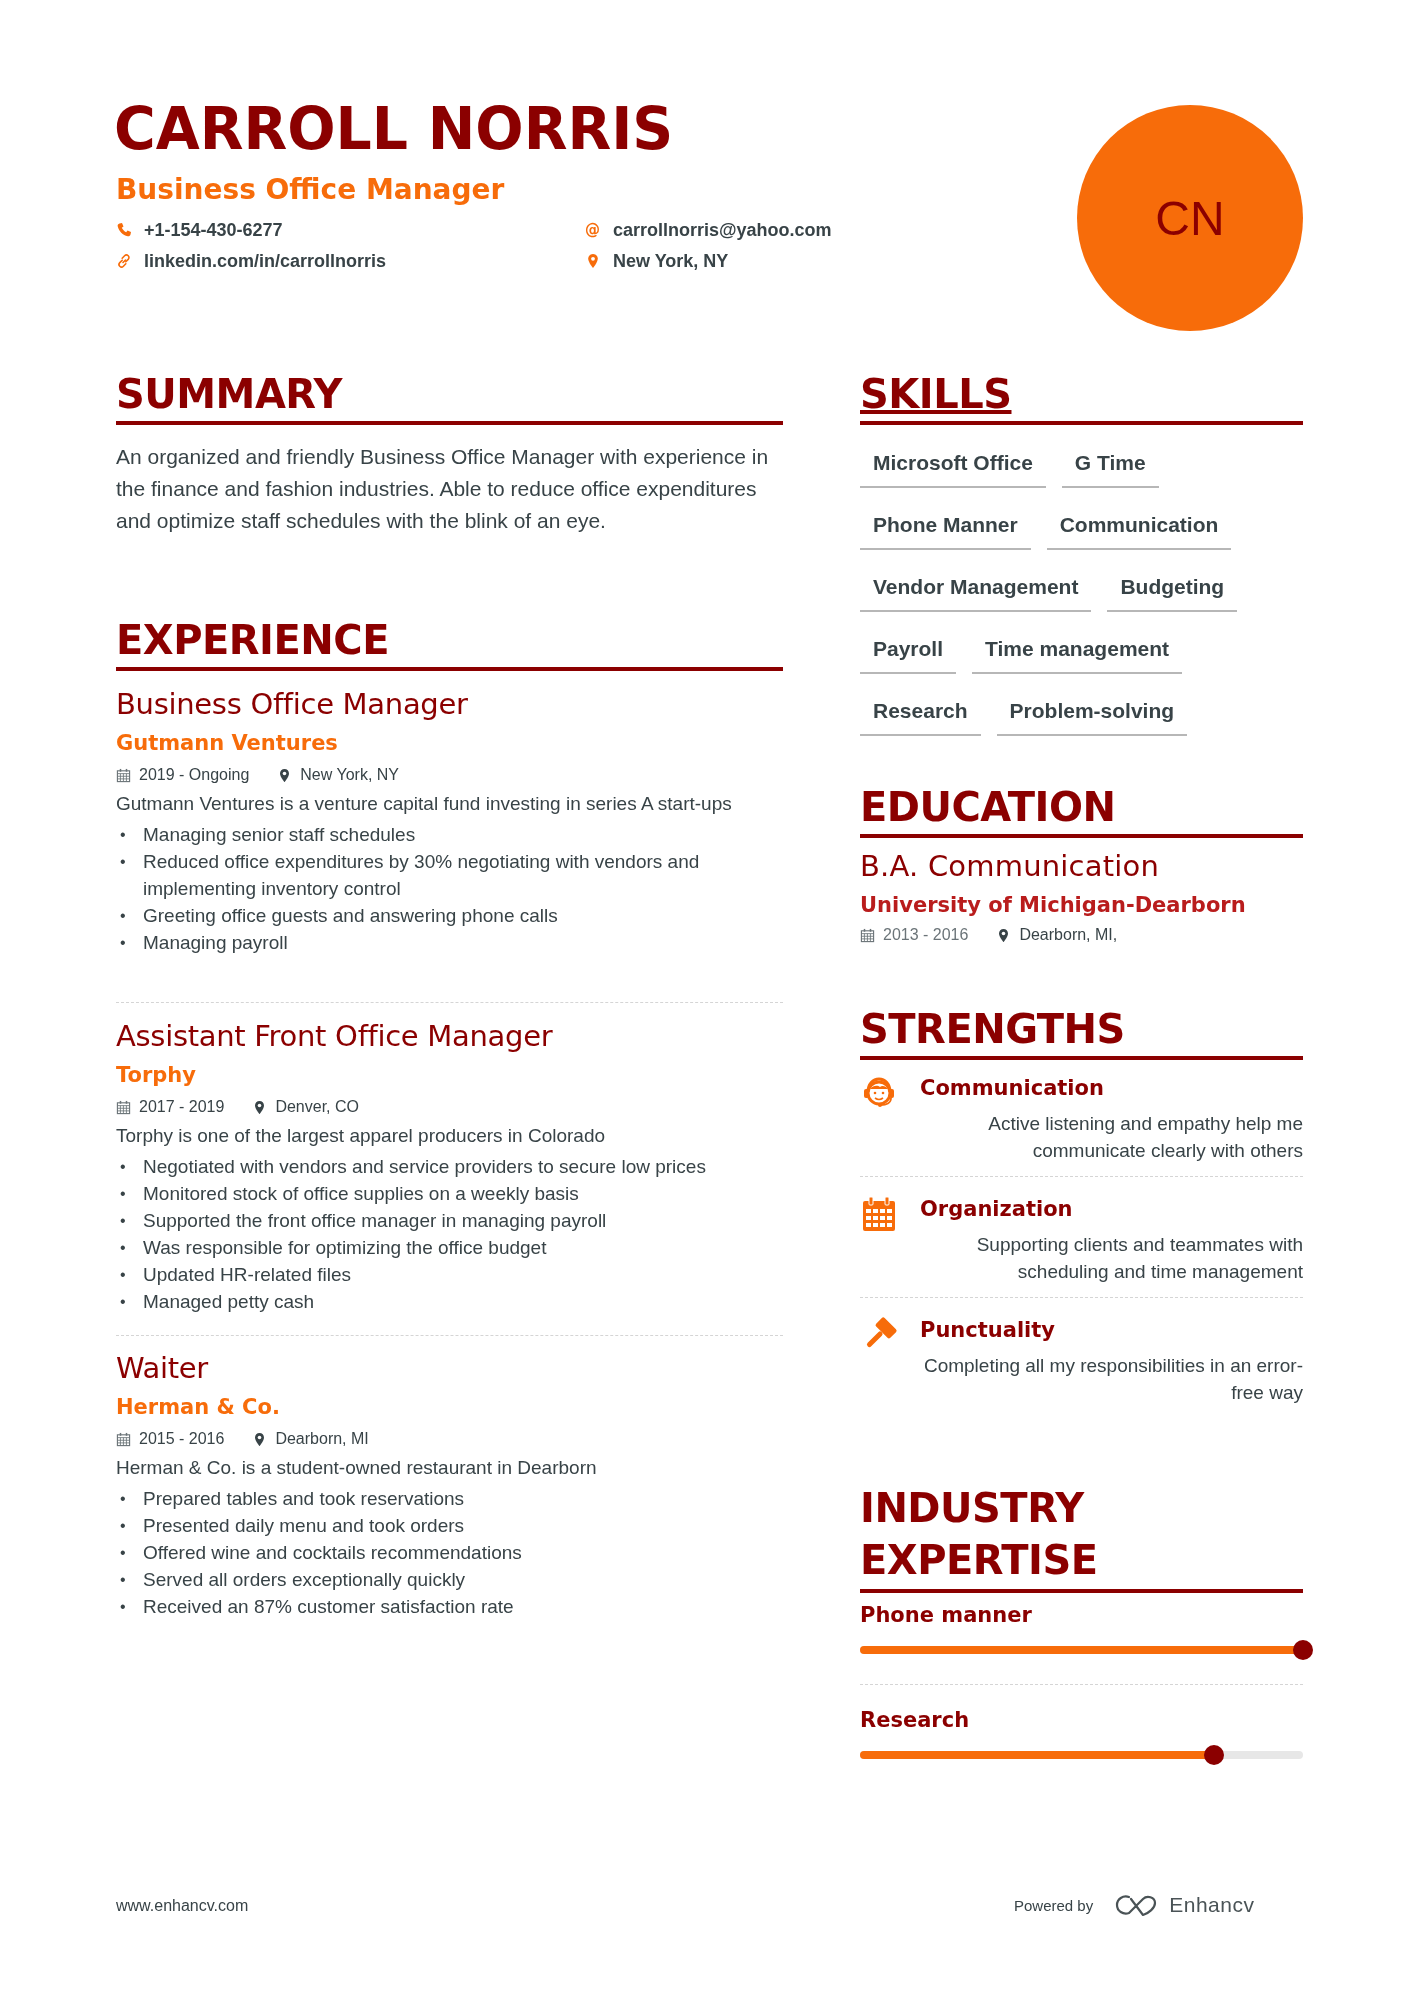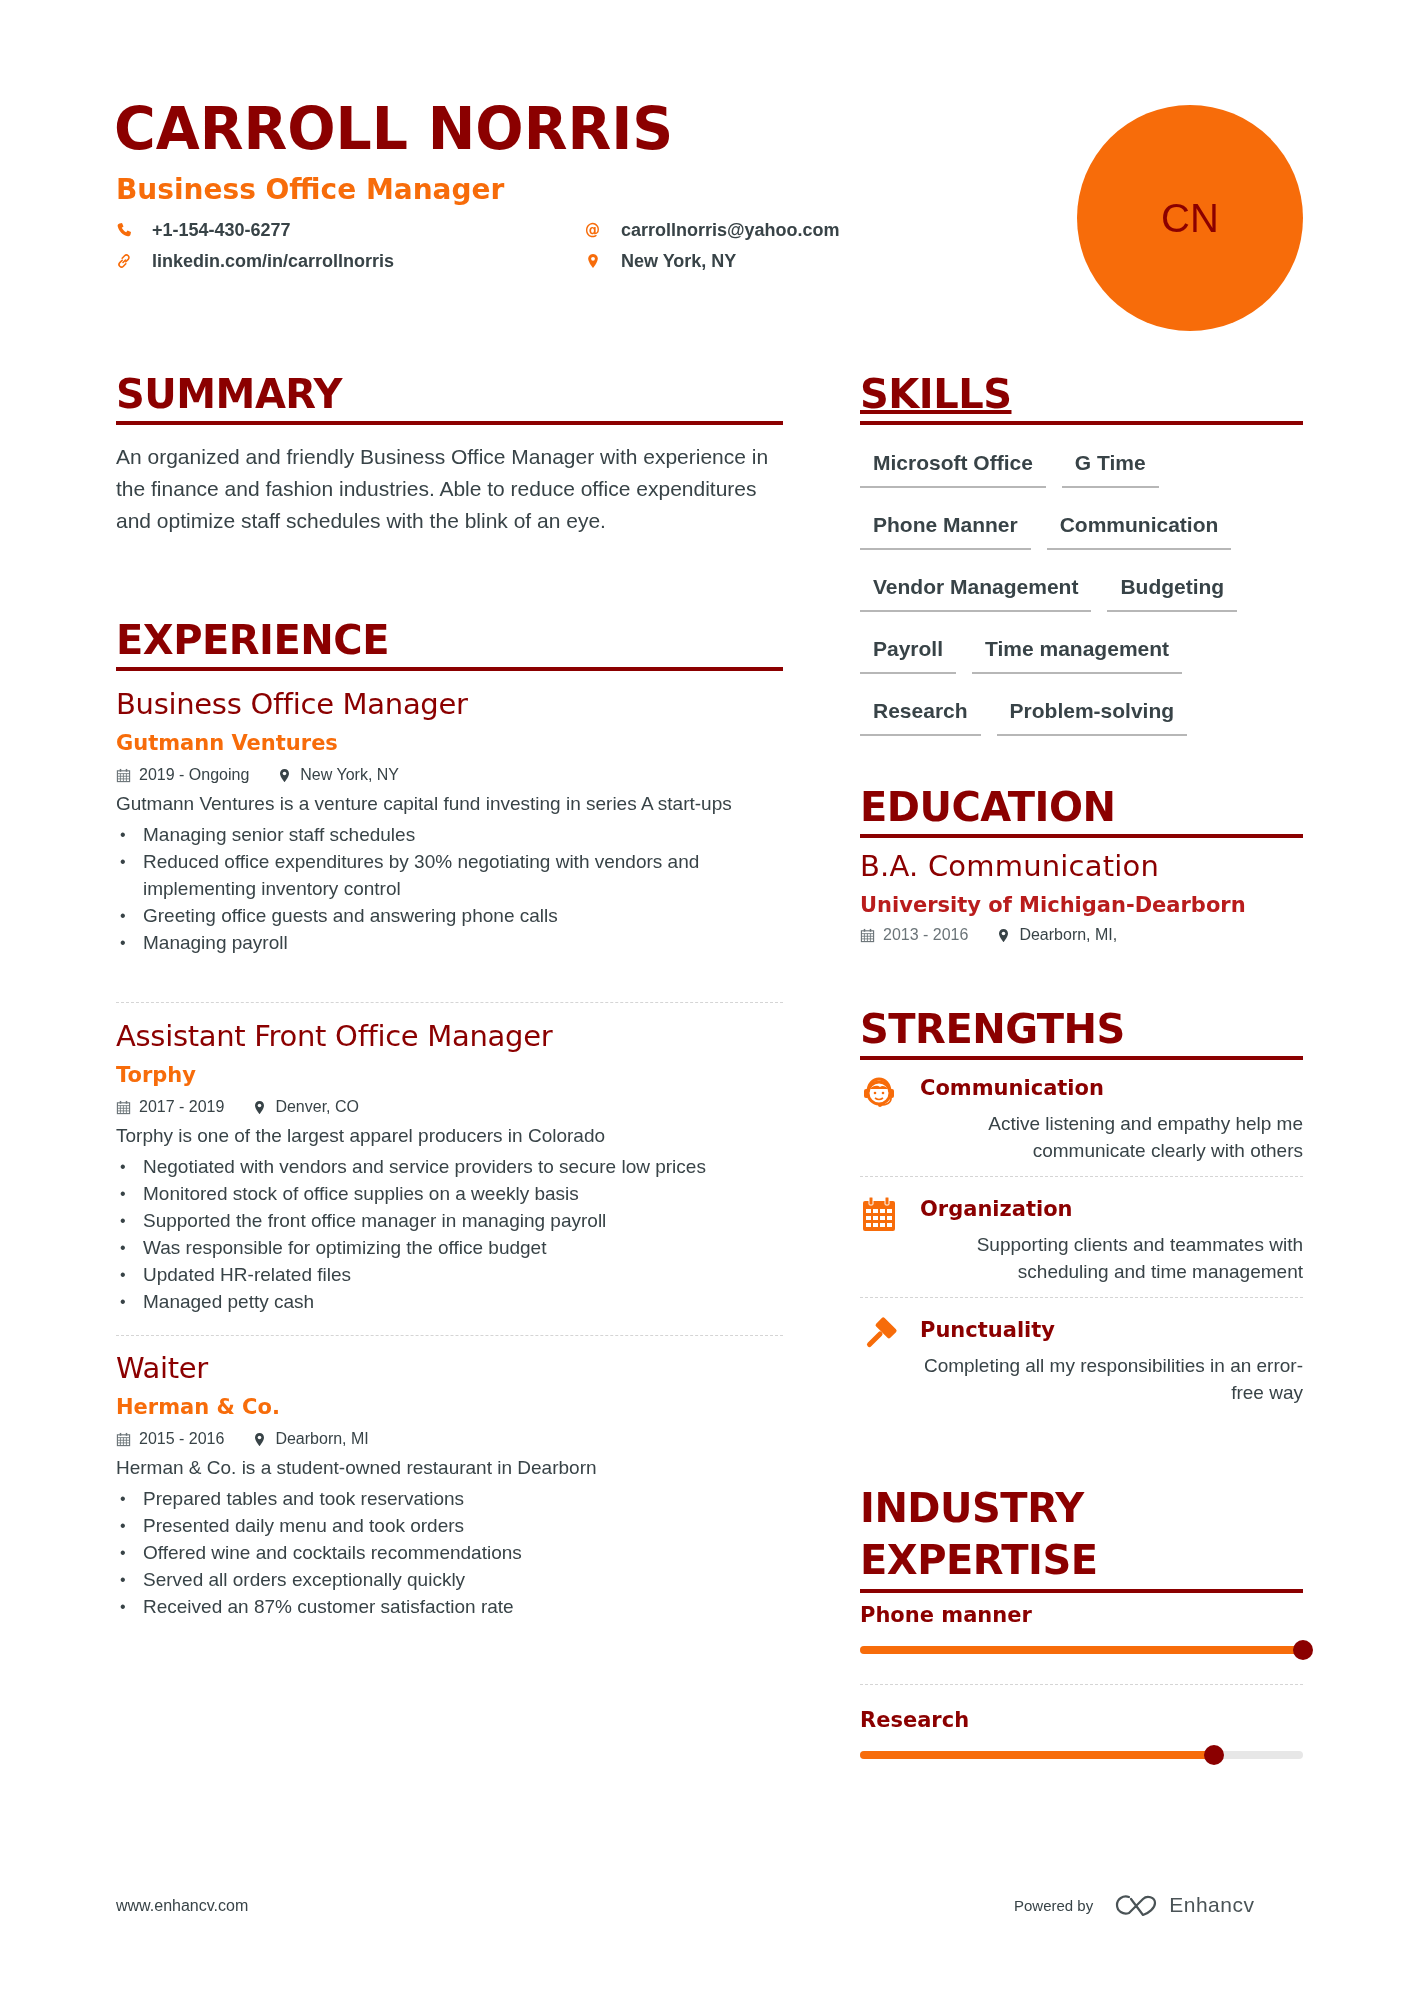--- a/index.html
+++ b/index.html
@@ -1,25 +1,25 @@
 <!DOCTYPE html>
 <html><head>
 <meta charset="utf-8">
 <style>
   * { box-sizing: border-box; margin: 0; padding: 0; }
   html, body { width: 1410px; height: 1995px; background: #ffffff; overflow: hidden; }
   body { position: relative; font-family: "Liberation Sans", sans-serif; color: #384347; }
 
   .name { position: absolute; left: 114px; top: 100px; font-family: "DejaVu Sans", sans-serif; font-weight: bold; font-size: 58px; letter-spacing: 0px; color: #8b0000; line-height: 1; transform: scaleX(0.98); transform-origin: left; }
   .headline { position: absolute; left: 116px; top: 176px; font-family: "DejaVu Sans", sans-serif; font-weight: bold; font-size: 28px; color: #f76c0a; line-height: 1; }
-  .contact { position: absolute; font-size: 18px; font-weight: bold; color: #384347; display: flex; align-items: center; gap: 20px; line-height: 1; }
+  .contact { position: absolute; font-size: 18px; font-weight: bold; color: #384347; display: flex; align-items: center; gap: 12px; line-height: 1; }
   .contact svg { width: 16px; height: 16px; flex: none; }
 
   .avatar { position: absolute; left: 1077px; top: 105px; width: 226px; height: 226px; border-radius: 50%; background: #f76c0a; display: flex; align-items: center; justify-content: center; }
-  .avatar span { font-family: "Liberation Sans", sans-serif; font-size: 40px; color: #8b0000; }
+  .avatar span { font-family: "Liberation Sans", sans-serif; font-size: 48px; color: #8b0000; }
 
   .section-title { position: absolute; font-family: "DejaVu Sans", sans-serif; font-weight: bold; font-size: 40px; color: #8b0000; line-height: 1.1; letter-spacing: -0.5px; }
   .rule { position: absolute; height: 4px; background: #8b0000; }
   .left-col { left: 116px; }
   .left-rule { left: 116px; width: 667px; }
   .right-rule { left: 860px; width: 443px; }
 
   .summary-text { position: absolute; left: 116px; top: 441px; width: 660px; font-size: 21px; line-height: 32px; color: #384347; }
 
   .job { position: absolute; left: 116px; width: 667px; }

